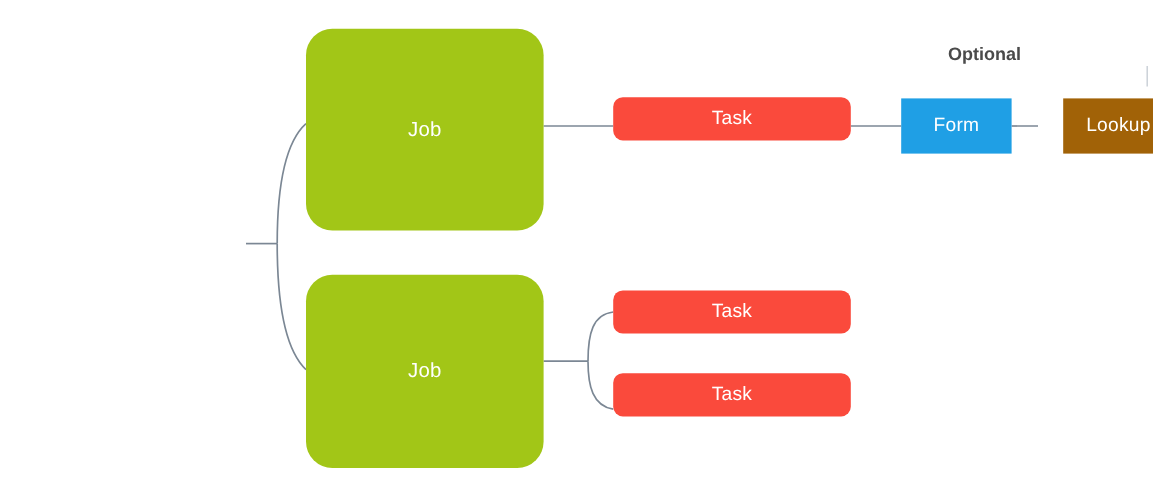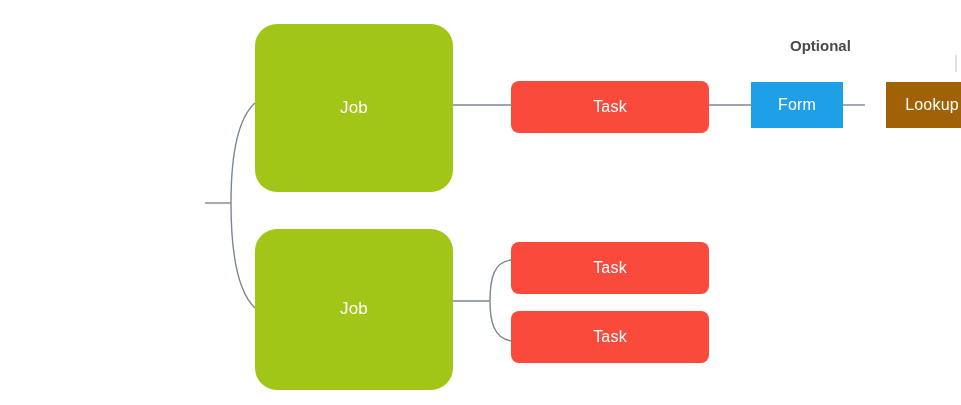--- a/index.html
+++ b/index.html
@@ -64,21 +64,21 @@
     font-size: 17px;
   }
   .node-job-1 { top: 24px;  height: 168px; }
   .node-job-2 { top: 229px; height: 161px; }
   .node-job .node-label { font-size: 17px; }
 
   
   .node-task {
     left: 511px;
     width: 198px;
-    height: 52px;
+    height: 36px;
     background: #fa4a3c;
     border-radius: 8px;
     font-size: 16px;
   }
   .node-task-1 { top: 81px; }
   .node-task-2 { top: 242px; }
   .node-task-3 { top: 311px; }
   .node-task .node-label { font-size: 16px; }
 
   

